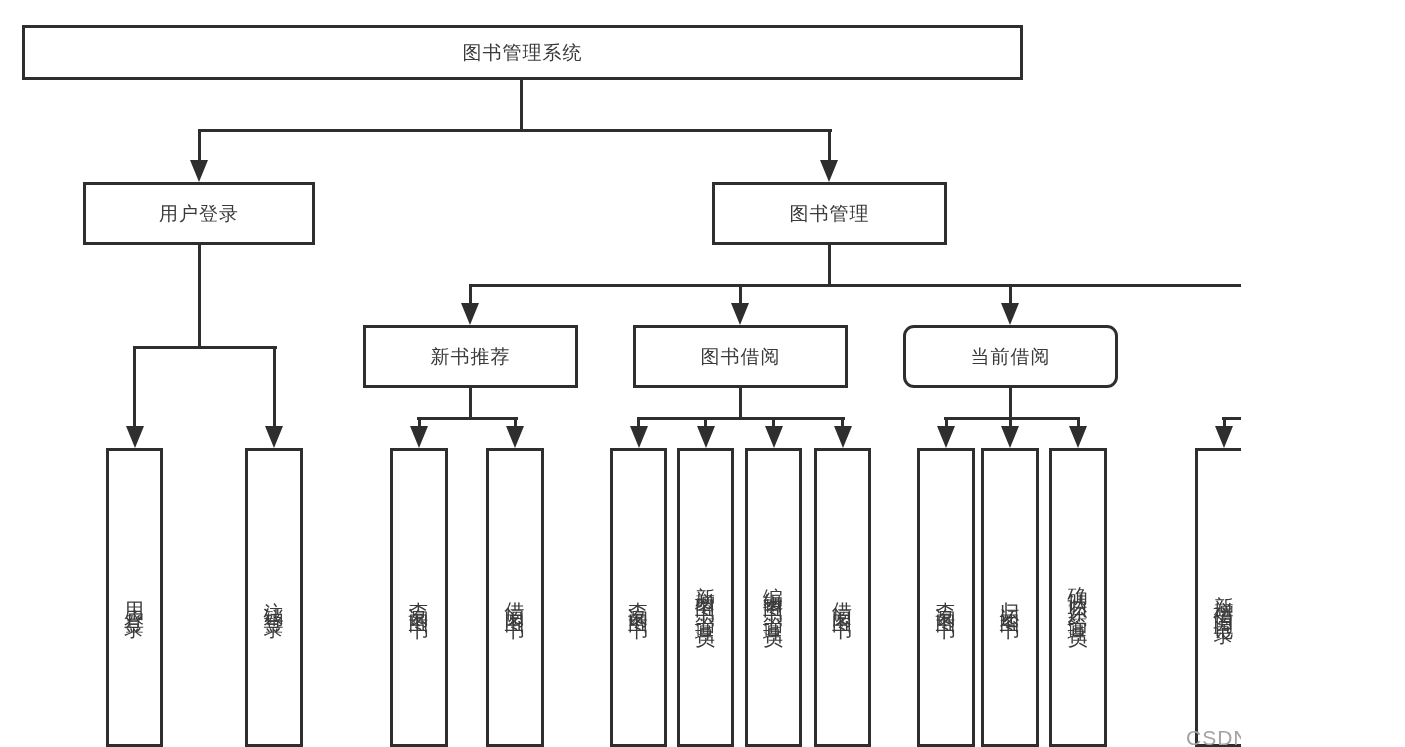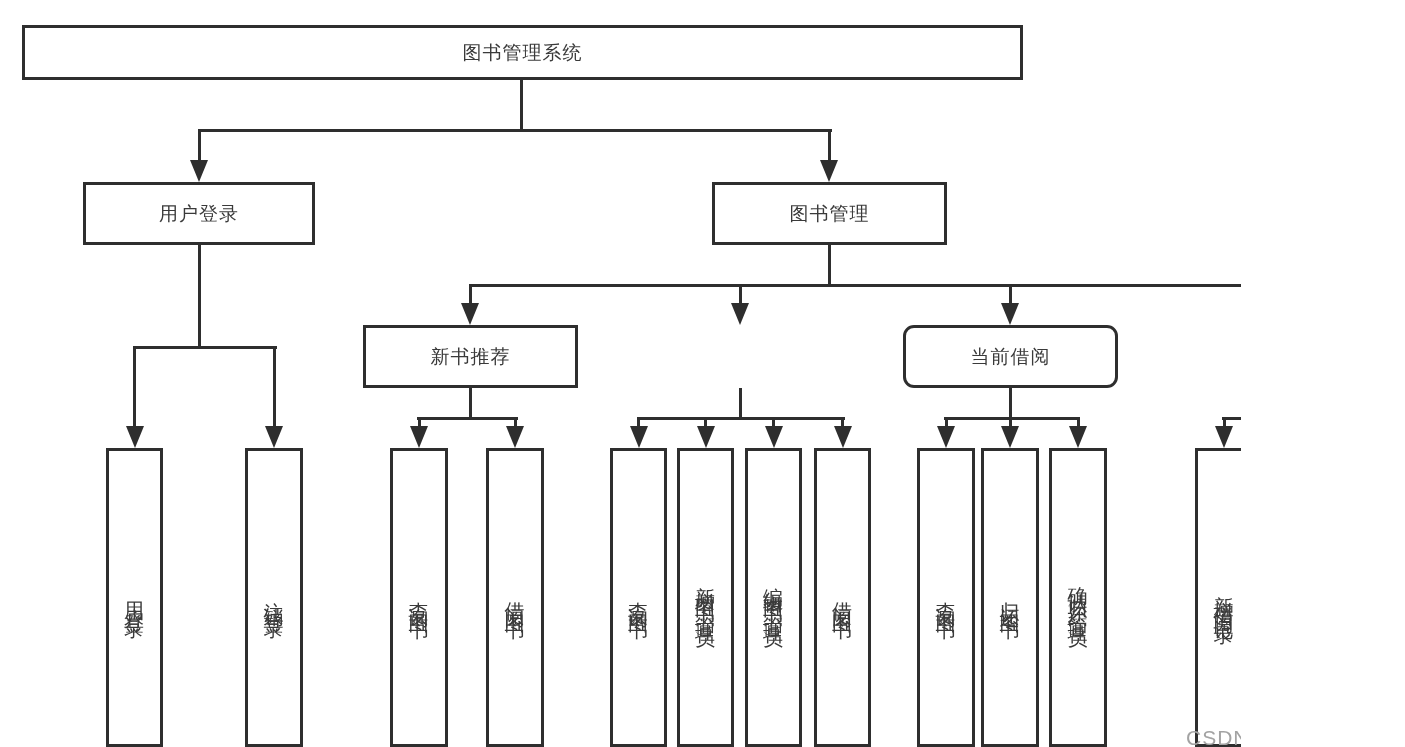--- a/index.html
+++ b/index.html
@@ -64,20 +64,23 @@
 
   <div class="node hnode" style="left:83px; top:170px; width:232px; height:63px;">
     <span>用户登录</span>
   </div>
   <div class="node hnode" style="left:363px; top:313px; width:215px; height:63px;">
     <span>新书推荐</span>
   </div>
 
   <div class="node hnode" style="left:712px; top:170px; width:235px; height:63px;">
     <span>图书管理</span>
+  </div>
+  <div class="node hnode" style="left:633px; top:313px; width:215px; height:63px;">
+    <span>图书借阅</span>
   </div>
   <div class="node hnode" style="left:903px; top:313px; width:215px; height:63px;border-radius:11px;">
     <span>当前借阅</span>
   </div>
 
   <div class="node leaf" style="left:106px; top:436px; width:57px; height:299px;">
     <span class="vtext">用户登录</span>
   </div>
   <div class="node leaf" style="left:245px; top:436px; width:58px; height:299px;">
     <span class="vtext">注销登录</span>

